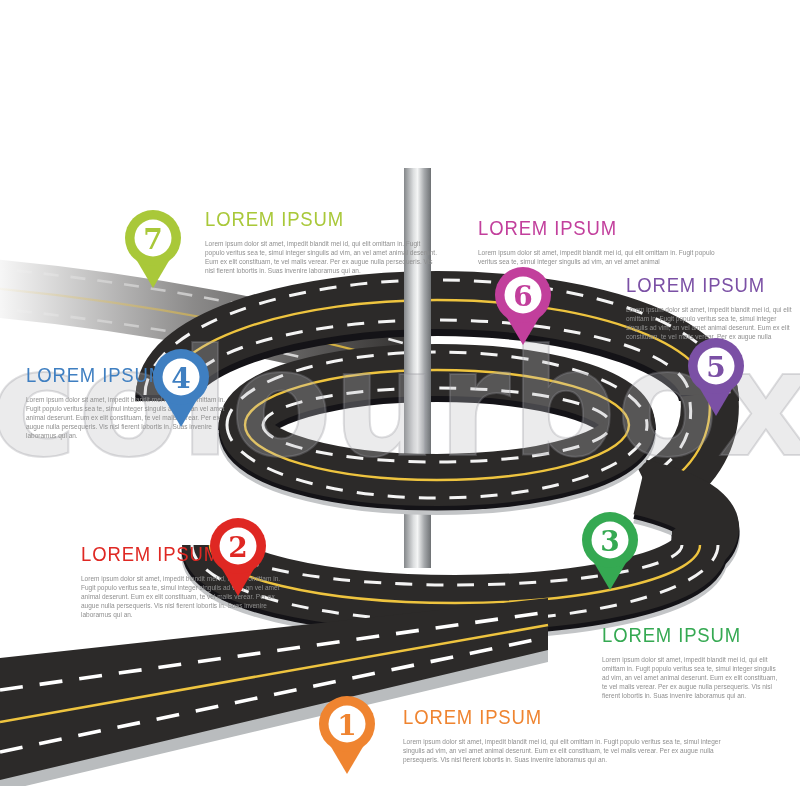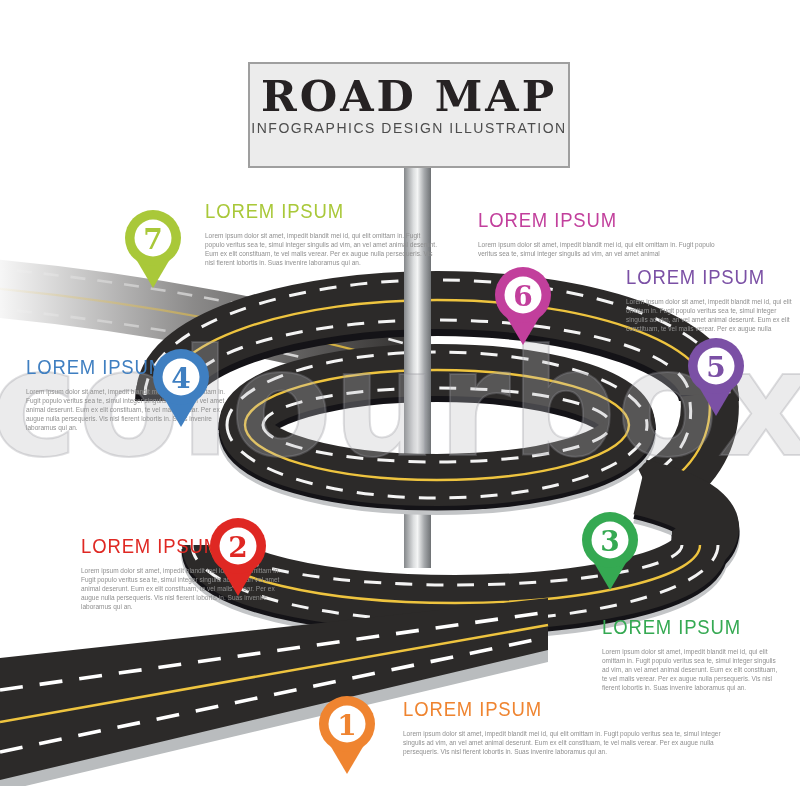--- a/index.html
+++ b/index.html
@@ -11,21 +11,21 @@
     font-family:"DejaVu Sans",sans-serif;font-weight:bold;font-size:148px;letter-spacing:0px;
     color:rgba(190,190,193,0.30);-webkit-text-stroke:2px rgba(150,150,154,0.30);
     pointer-events:none;white-space:nowrap;}
   
   #sign{position:absolute;left:248px;top:62px;width:322px;height:106px;z-index:4;
     background:#ececec;border:2px solid #9f9f9f;box-sizing:border-box;text-align:center;}
   #sign .title{margin-top:9px;font-family:"DejaVu Serif",serif;font-weight:700;
     font-size:43px;line-height:46px;letter-spacing:3px;color:#262223;}
   #sign .subtitle{margin-top:1px;font-size:14px;letter-spacing:1.5px;color:#4d4d4d;}
   
-  .callout{position:absolute;z-index:3;}
+  .callout{position:absolute;z-index:3;margin-top:8px;}
   .callout .heading{font-size:21px;letter-spacing:1px;font-weight:400;white-space:nowrap;
     transform:scaleX(.88);transform-origin:0 50%;}
   .callout .body{margin-top:8px;font-size:6.5px;line-height:9px;color:#8f8f8f;}
   
   .pin{position:absolute;z-index:3;overflow:visible;}
   .pin text{font-family:"DejaVu Serif",serif;font-weight:bold;font-size:28px;text-anchor:middle;}
   
   .c1{color:#ef8430}.f1{fill:#ef8430}.t1{fill:#ef8430}
   .c2{color:#df2823}.f2{fill:#df2823}.t2{fill:#df2823}
   .c3{color:#35a952}.f3{fill:#35a952}.t3{fill:#35a952}
@@ -121,24 +121,20 @@
       <polygon points="0,776 548,646 548,662 0,792" fill="#b9bcbe"></polygon>
       <polygon points="0,658 548,598 548,650 0,780" fill="#2c2a29"></polygon>
       <line x1="0" y1="690" x2="548" y2="612" stroke="#ffffff" stroke-width="3.6" stroke-dasharray="23 17"></line>
       <line x1="0" y1="722" x2="548" y2="625" stroke="#eec43f" stroke-width="2.6"></line>
       <line x1="0" y1="752" x2="548" y2="637" stroke="#ffffff" stroke-width="3.6" stroke-dasharray="23 17"></line>
     </g>
   </svg>
 
   <div id="watermark">colourbox</div>
 
-  <div id="sign">
-    <div class="title">ROAD MAP</div>
-    <div class="subtitle">INFOGRAPHICS DESIGN ILLUSTRATION</div>
-  </div>
 
   <div class="callout" style="left:205px;top:199px;width:236px">
     <div class="heading c7">LOREM IPSUM</div>
     <div class="body">Lorem ipsum dolor sit amet, impedit blandit mei id, qui elit omittam in. Fugit populo veritus sea te, simul integer singulis ad vim, an vel amet animal deserunt. Eum ex elit constituam, te vel malis verear. Per ex augue nulla persequeris. Vis nisl fierent lobortis in. Suas invenire laboramus qui an.</div>
   </div>
   <div class="callout" style="left:478px;top:208px;width:256px">
     <div class="heading c6">LOREM IPSUM</div>
     <div class="body">Lorem ipsum dolor sit amet, impedit blandit mei id, qui elit omittam in. Fugit populo veritus sea te, simul integer singulis ad vim, an vel amet animal</div>
   </div>
   <div class="callout" style="left:626px;top:265px;width:170px">

